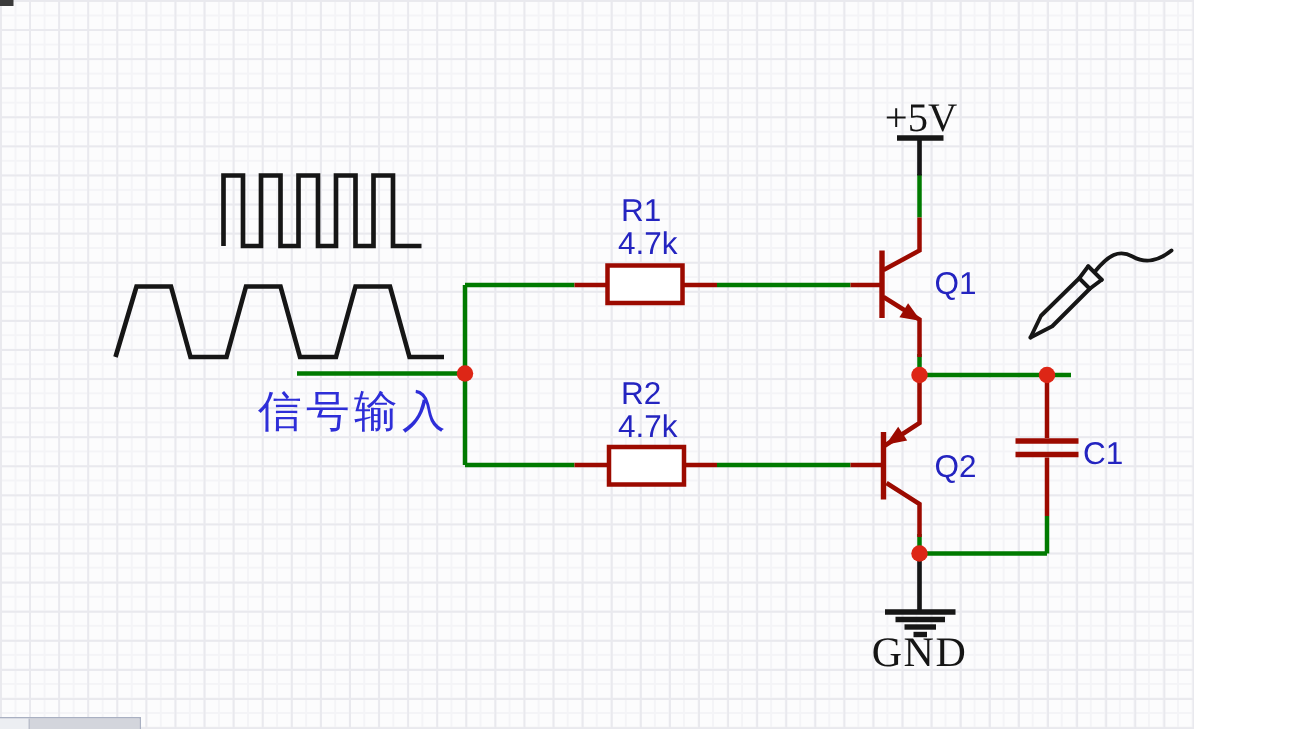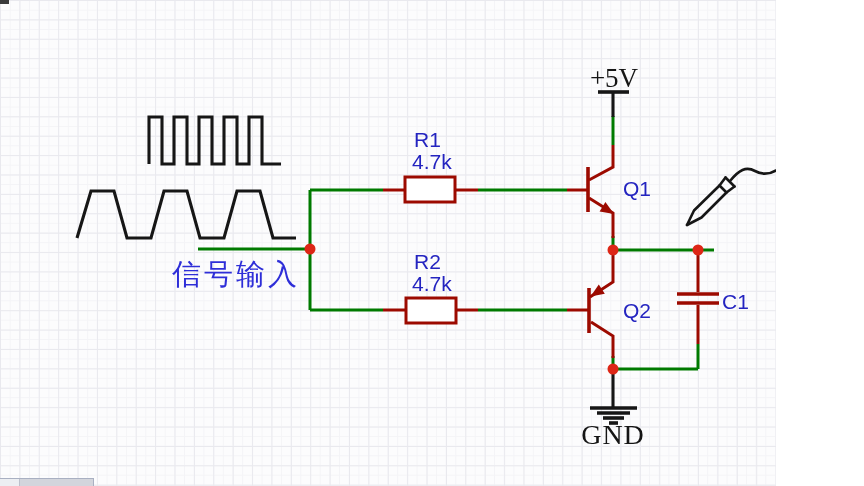--- a/index.html
+++ b/index.html
@@ -6,20 +6,21 @@
   .stage{
     position:relative;width:776px;height:486px;overflow:hidden;
     background-color:#fcfcfd;
     background-image:
       linear-gradient(to right, #e9e9ee 1px, transparent 1px),
       linear-gradient(to bottom, #e9e9ee 1px, transparent 1px),
       linear-gradient(to right, #f4f4f7 1px, transparent 1px),
       linear-gradient(to bottom, #f4f4f7 1px, transparent 1px);
     background-size:19.4px 19.4px,19.4px 19.4px,9.7px 9.7px,9.7px 9.7px;
     font-family:"Liberation Sans", sans-serif;
+    padding-left:20px;
   }
   svg{position:absolute;left:0;top:0;}
   
   .w{stroke:var(--wire,#007A00);stroke-width:3;fill:none;stroke-linecap:butt;}
   .p{stroke:var(--comp,#9C0A00);stroke-width:3;fill:none;stroke-linecap:butt;stroke-linejoin:miter;}
   .pw{stroke:var(--comp,#9C0A00);stroke-width:3.6;fill:none;stroke-linecap:butt;}
   .pf{fill:var(--comp,#9C0A00);stroke:none;}
   .k{stroke:var(--ink,#161616);stroke-width:3.1;fill:none;stroke-linecap:butt;stroke-linejoin:miter;}
   .k2{stroke:var(--ink,#161616);stroke-width:2.6;fill:none;stroke-linecap:round;stroke-linejoin:round;}
   .kw{stroke:var(--ink,#161616);stroke-width:3.6;fill:none;stroke-linecap:butt;}

